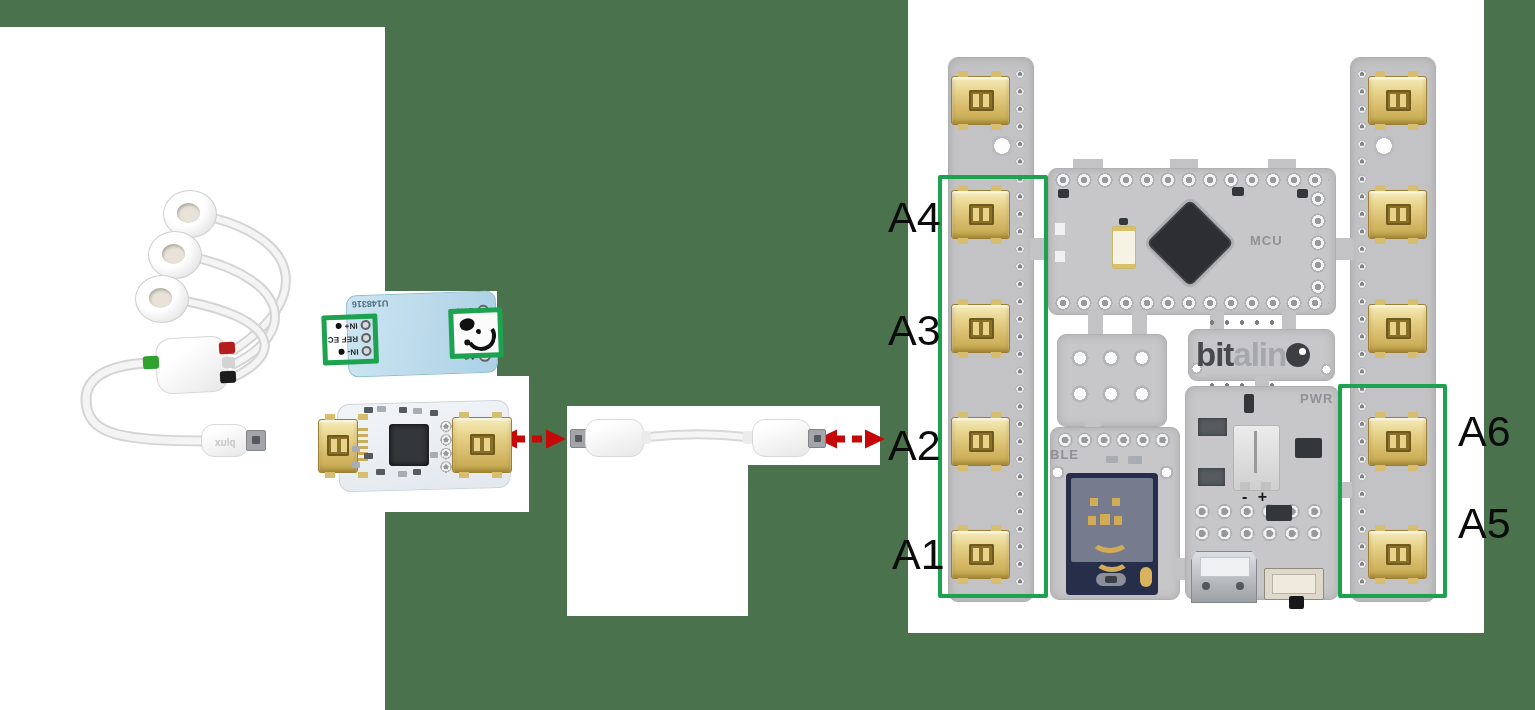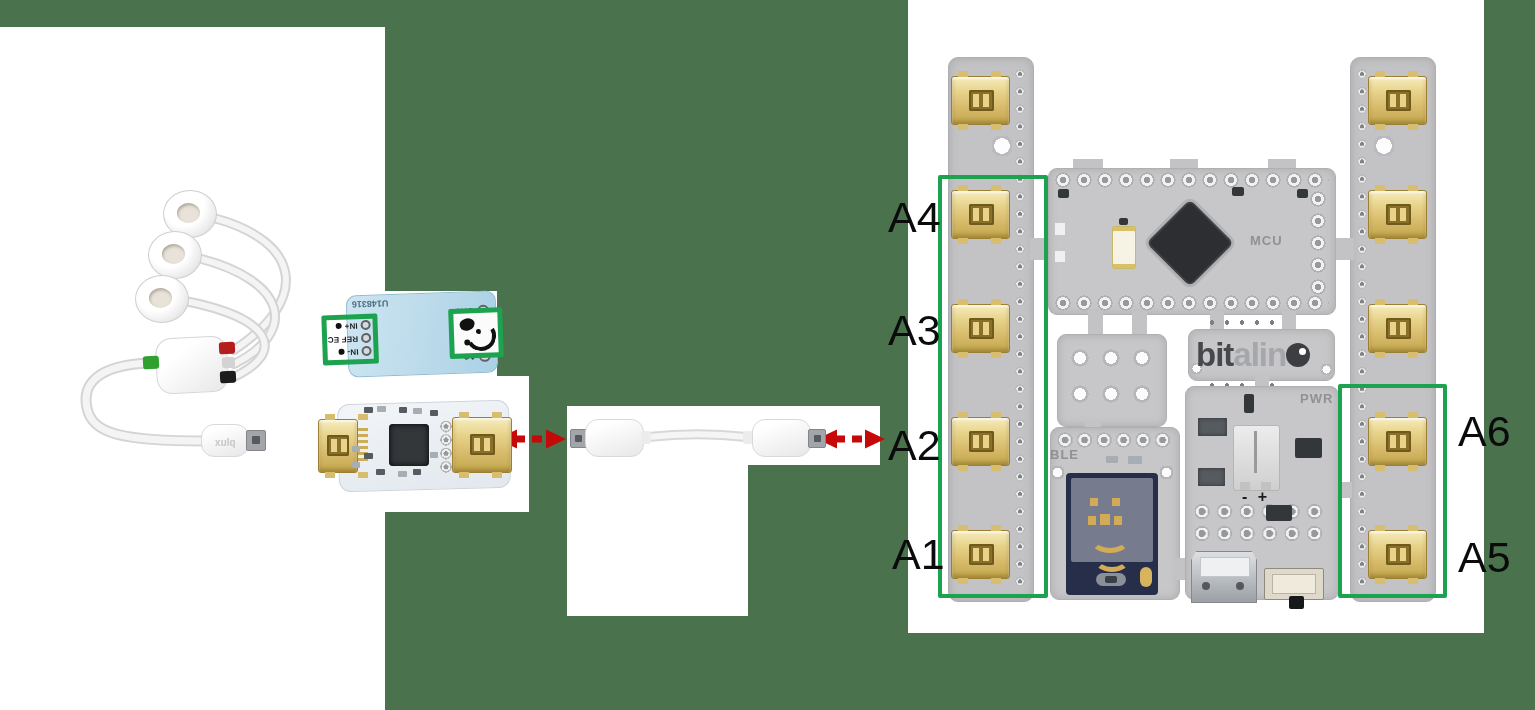--- a/index.html
+++ b/index.html
@@ -334,15 +334,15 @@
     </div>
 
   <div class="grect" style="left:938px;top:175px;width:102px;height:415px;"></div>
   <div class="grect" style="left:1338px;top:384px;width:101px;height:206px;"></div>
 
   <span class="alabel" style="left:888px;top:196px;">A4</span>
   <span class="alabel" style="left:888px;top:309px;">A3</span>
   <span class="alabel" style="left:888px;top:424px;">A2</span>
   <span class="alabel" style="left:892px;top:533px;">A1</span>
   <span class="alabel" style="left:1458px;top:410px;">A6</span>
-  <span class="alabel" style="left:1458px;top:536px;">A5</span>
+  <span class="alabel" style="left:1458px;top:502px;">A5</span>
 
 </div>
 
 </body></html>

